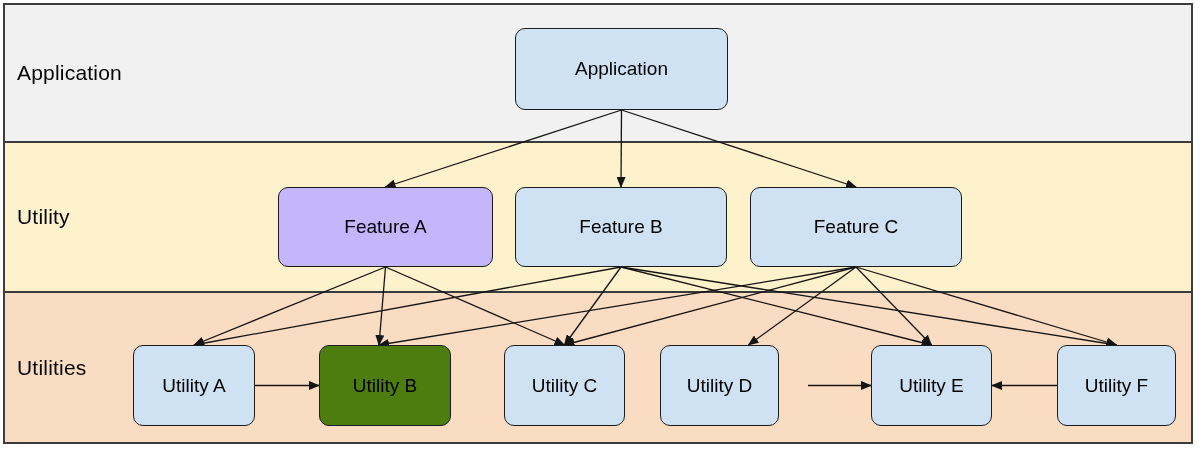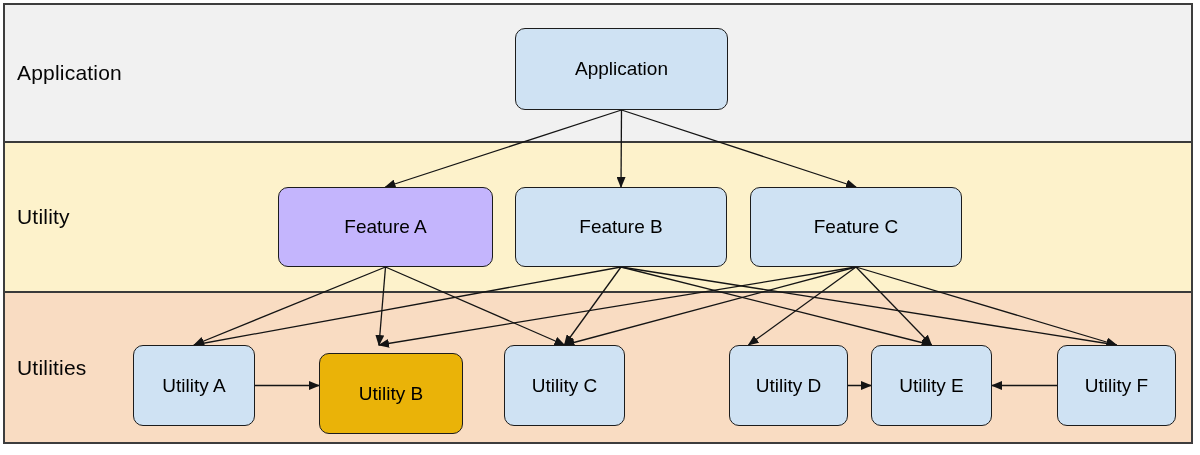--- a/index.html
+++ b/index.html
@@ -85,27 +85,27 @@
     </div>
     <div class="node" style="left: 515px; top: 187px; width: 212px; height: 80px; background: rgb(207, 226, 243); border-color: rgb(28, 28, 28); text-align: right;">
       <span>Feature B</span>
     </div>
     <div class="node" style="left: 750px; top: 187px; width: 212px; height: 80px; background: rgb(207, 226, 243); border-color: rgb(28, 28, 28);">
       <span>Feature C</span>
     </div>
     <div class="node" style="left: 133px; top: 345px; width: 122px; height: 81px; background: rgb(207, 226, 243); border-color: rgb(28, 28, 28);">
       <span>Utility A</span>
     </div>
-    <div class="node" style="left: 319px; top: 345px; width: 144px; height: 81px; background: #eab308; border-color: rgb(28, 28, 28); margin-top: 8px;">
+    <div class="node" style="left: 319px; top: 345px; width: 132px; height: 81px; background: #4d7c0f; border-color: rgb(28, 28, 28);">
       <span>Utility B</span>
     </div>
     <div class="node" style="left: 504px; top: 345px; width: 121px; height: 81px; background: rgb(207, 226, 243); border-color: rgb(28, 28, 28);">
       <span>Utility C</span>
     </div>
-    <div class="node" style="left: 729px; top: 345px; width: 119px; height: 81px; background: rgb(207, 226, 243); border-color: rgb(28, 28, 28);">
+    <div class="node" style="left: 660px; top: 345px; width: 119px; height: 81px; background: rgb(207, 226, 243); border-color: rgb(28, 28, 28);">
       <span>Utility D</span>
     </div>
     <div class="node" style="left: 871px; top: 345px; width: 121px; height: 81px; background: rgb(207, 226, 243); border-color: rgb(28, 28, 28); align-items: center;">
       <span>Utility E</span>
     </div>
     <div class="node" style="left: 1057px; top: 345px; width: 119px; height: 81px; background: rgb(207, 226, 243); border-color: rgb(28, 28, 28);">
       <span>Utility F</span>
     </div>
   </div>
 

